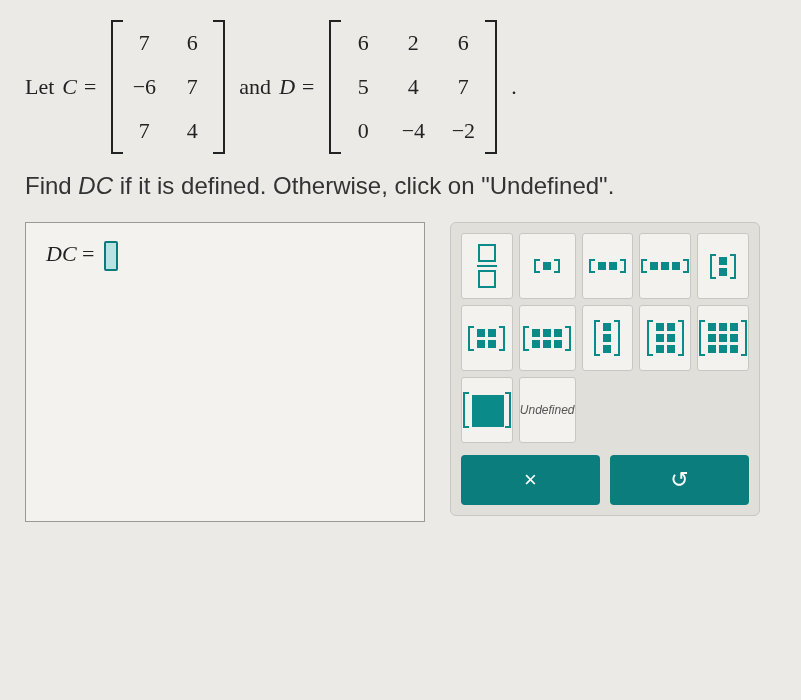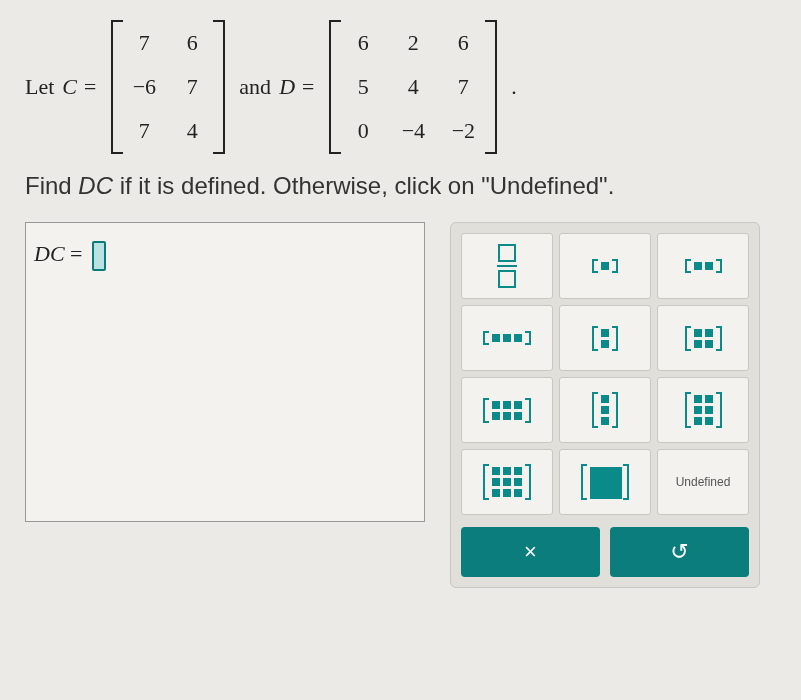--- a/index.html
+++ b/index.html
@@ -50,21 +50,21 @@
   .work-row {
     display: flex;
     gap: 25px;
     align-items: flex-start;
   }
   .answer-box {
     width: 400px;
     height: 300px;
     border: 1px solid #999;
     background: #f3f2ef;
-    padding: 18px 8px;
+    padding: 18px 20px;
     box-sizing: border-box;
     font-size: 22px;
     font-style: italic;
   }
   .answer-box .eq { font-style: normal; }
   .cursor-box {
     display: inline-block;
     width: 10px;
     height: 26px;
     border: 2px solid #0a7a7a;
@@ -77,22 +77,23 @@
   .palette {
     width: 310px;
     background: #e1dfda;
     border: 1px solid #c9c7c2;
     border-radius: 6px;
     padding: 10px;
     box-sizing: border-box;
   }
   .palette-grid {
     display: grid;
-    grid-template-columns: repeat(3, 1fr);
+    grid-template-columns: repeat(5, 1fr);
     gap: 6px;
+    font-style: italic;
   }
   .pal-btn {
     background: #f4f2ee;
     border: 1px solid #c9c7c2;
     border-radius: 3px;
     height: 64px;
     display: flex;
     align-items: center;
     justify-content: center;
     cursor: pointer;

